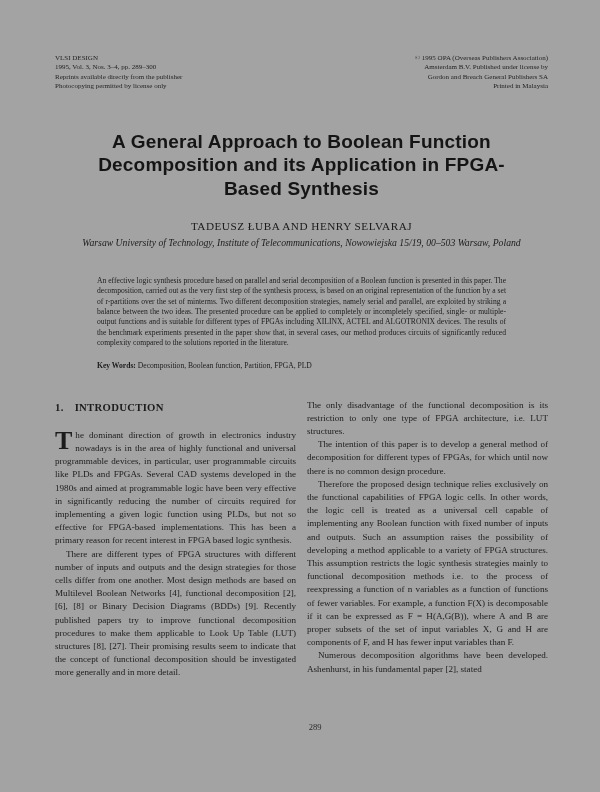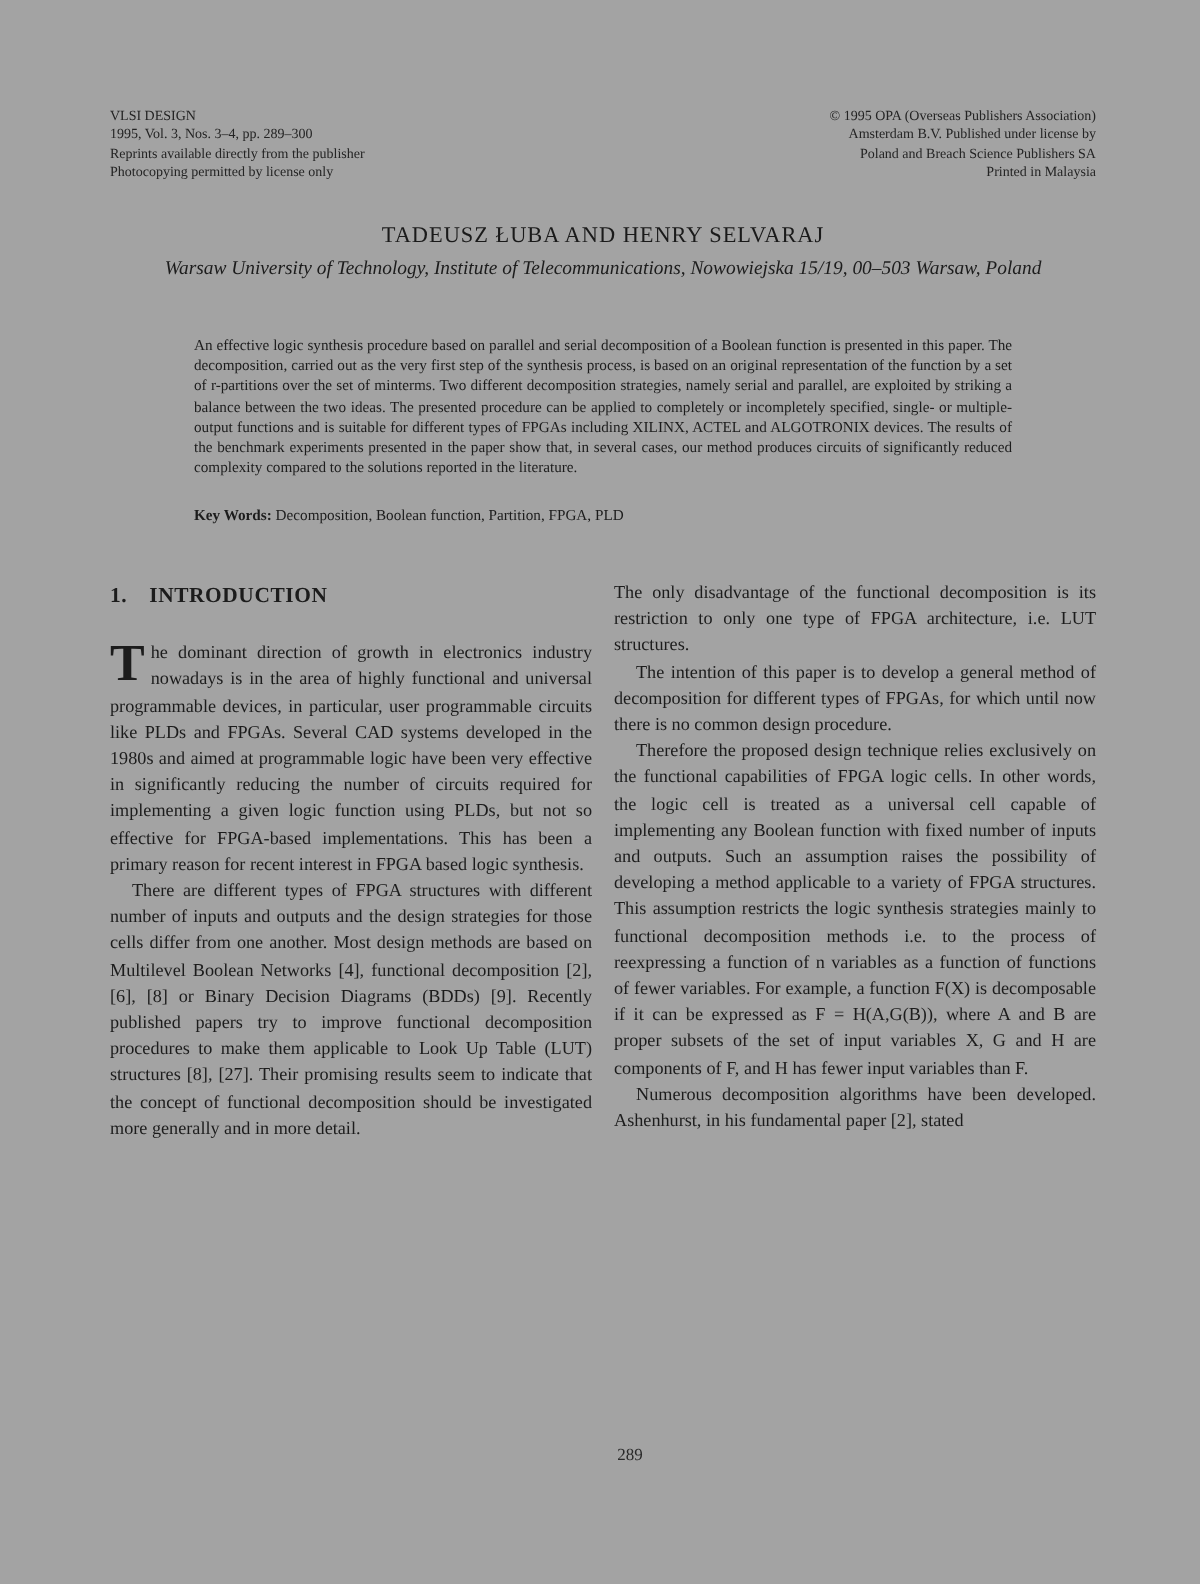--- a/index.html
+++ b/index.html
@@ -105,25 +105,30 @@
   <div class="journal-header">
     <div class="jh-left">
       <div>VLSI DESIGN</div>
       <div>1995, Vol. 3, Nos. 3–4, pp. 289–300</div>
       <div>Reprints available directly from the publisher</div>
       <div>Photocopying permitted by license only</div>
     </div>
     <div class="jh-right">
       <div>© 1995 OPA (Overseas Publishers Association)</div>
       <div>Amsterdam B.V. Published under license by</div>
-      <div>Poland and Breach Science Publishers SA</div>
+      <div>Gordon and Breach General Publishers SA</div>
       <div>Printed in Malaysia</div>
     </div>
   </div>
 
+  <h1 class="title">
+    <div>A General Approach to Boolean Function</div>
+    <div>Decomposition and its Application in FPGA-</div>
+    <div>Based Synthesis</div>
+  </h1>
 
   <div class="authors">TADEUSZ ŁUBA AND HENRY SELVARAJ</div>
   <div class="affiliation">Warsaw University of Technology, Institute of Telecommunications, Nowowiejska 15/19, 00–503 Warsaw, Poland</div>
 
   <p class="abstract">An effective logic synthesis procedure based on parallel and serial decomposition of a Boolean function is presented in this paper. The decomposition, carried out as the very first step of the synthesis process, is based on an original representation of the function by a set of r-partitions over the set of minterms. Two different decomposition strategies, namely serial and parallel, are exploited by striking a balance between the two ideas. The presented procedure can be applied to completely or incompletely specified, single- or multiple-output functions and is suitable for different types of FPGAs including XILINX, ACTEL and ALGOTRONIX devices. The results of the benchmark experiments presented in the paper show that, in several cases, our method produces circuits of significantly reduced complexity compared to the solutions reported in the literature.</p>
 
   <p class="keywords">
     <span class="kw-label">Key Words:</span>
     <span> </span>
     <span class="kw-text">Decomposition, Boolean function, Partition, FPGA, PLD</span>

